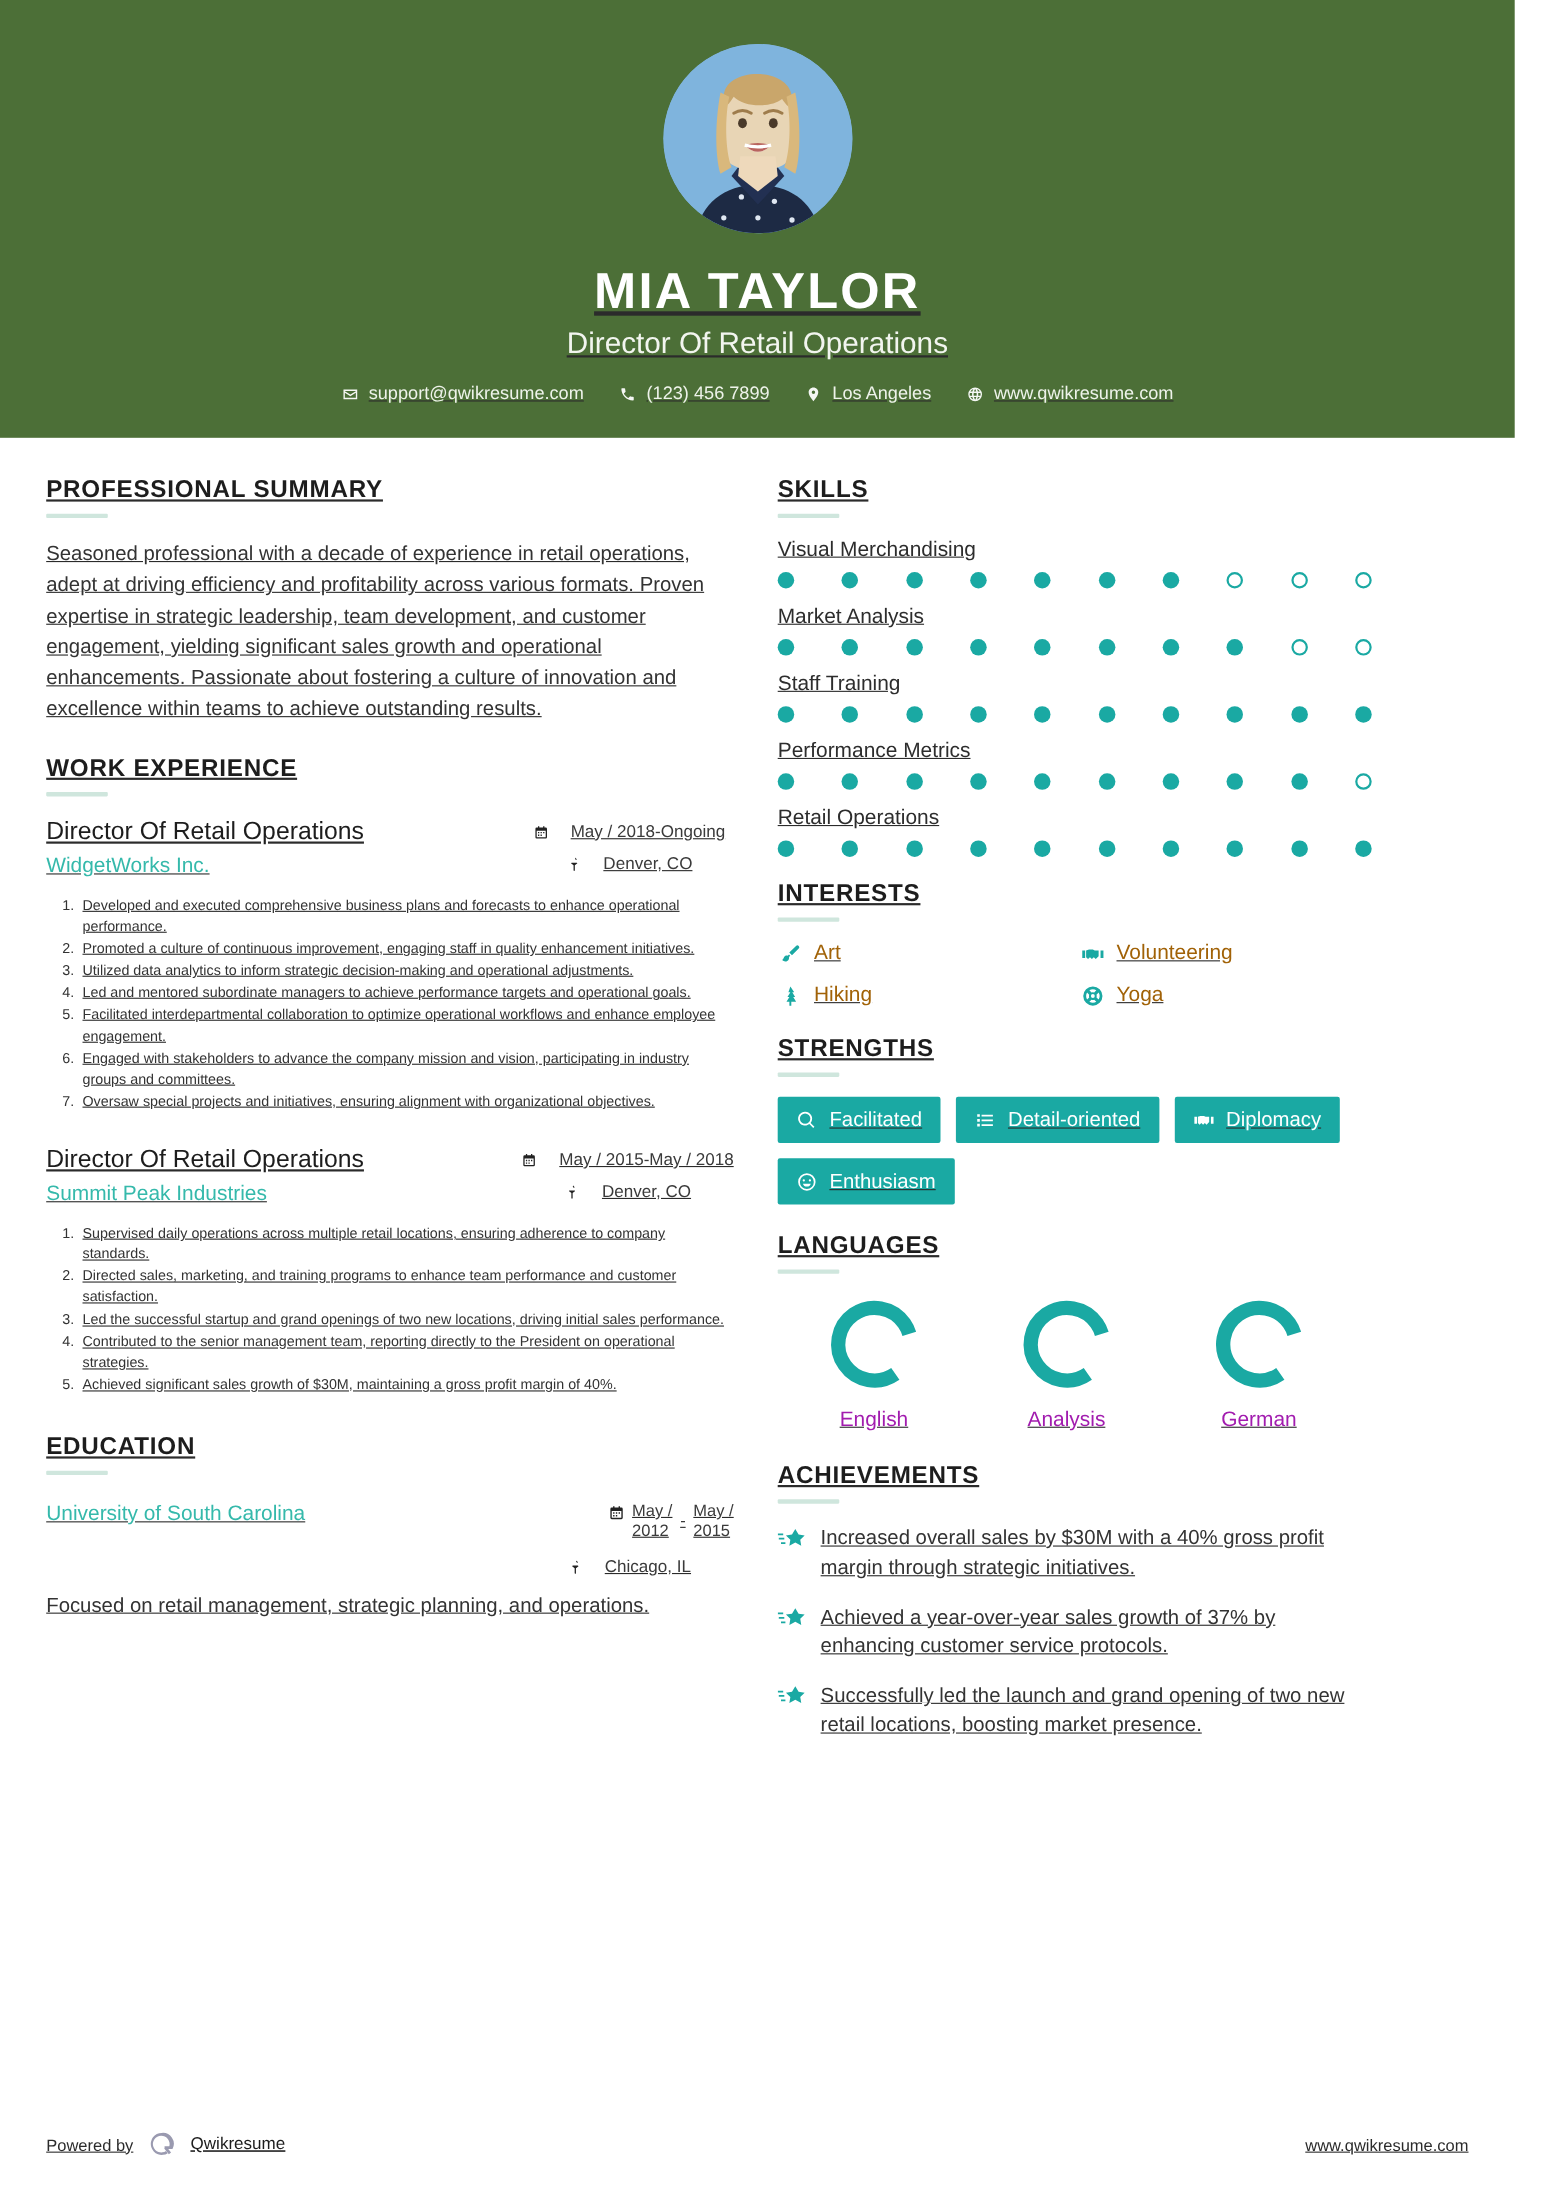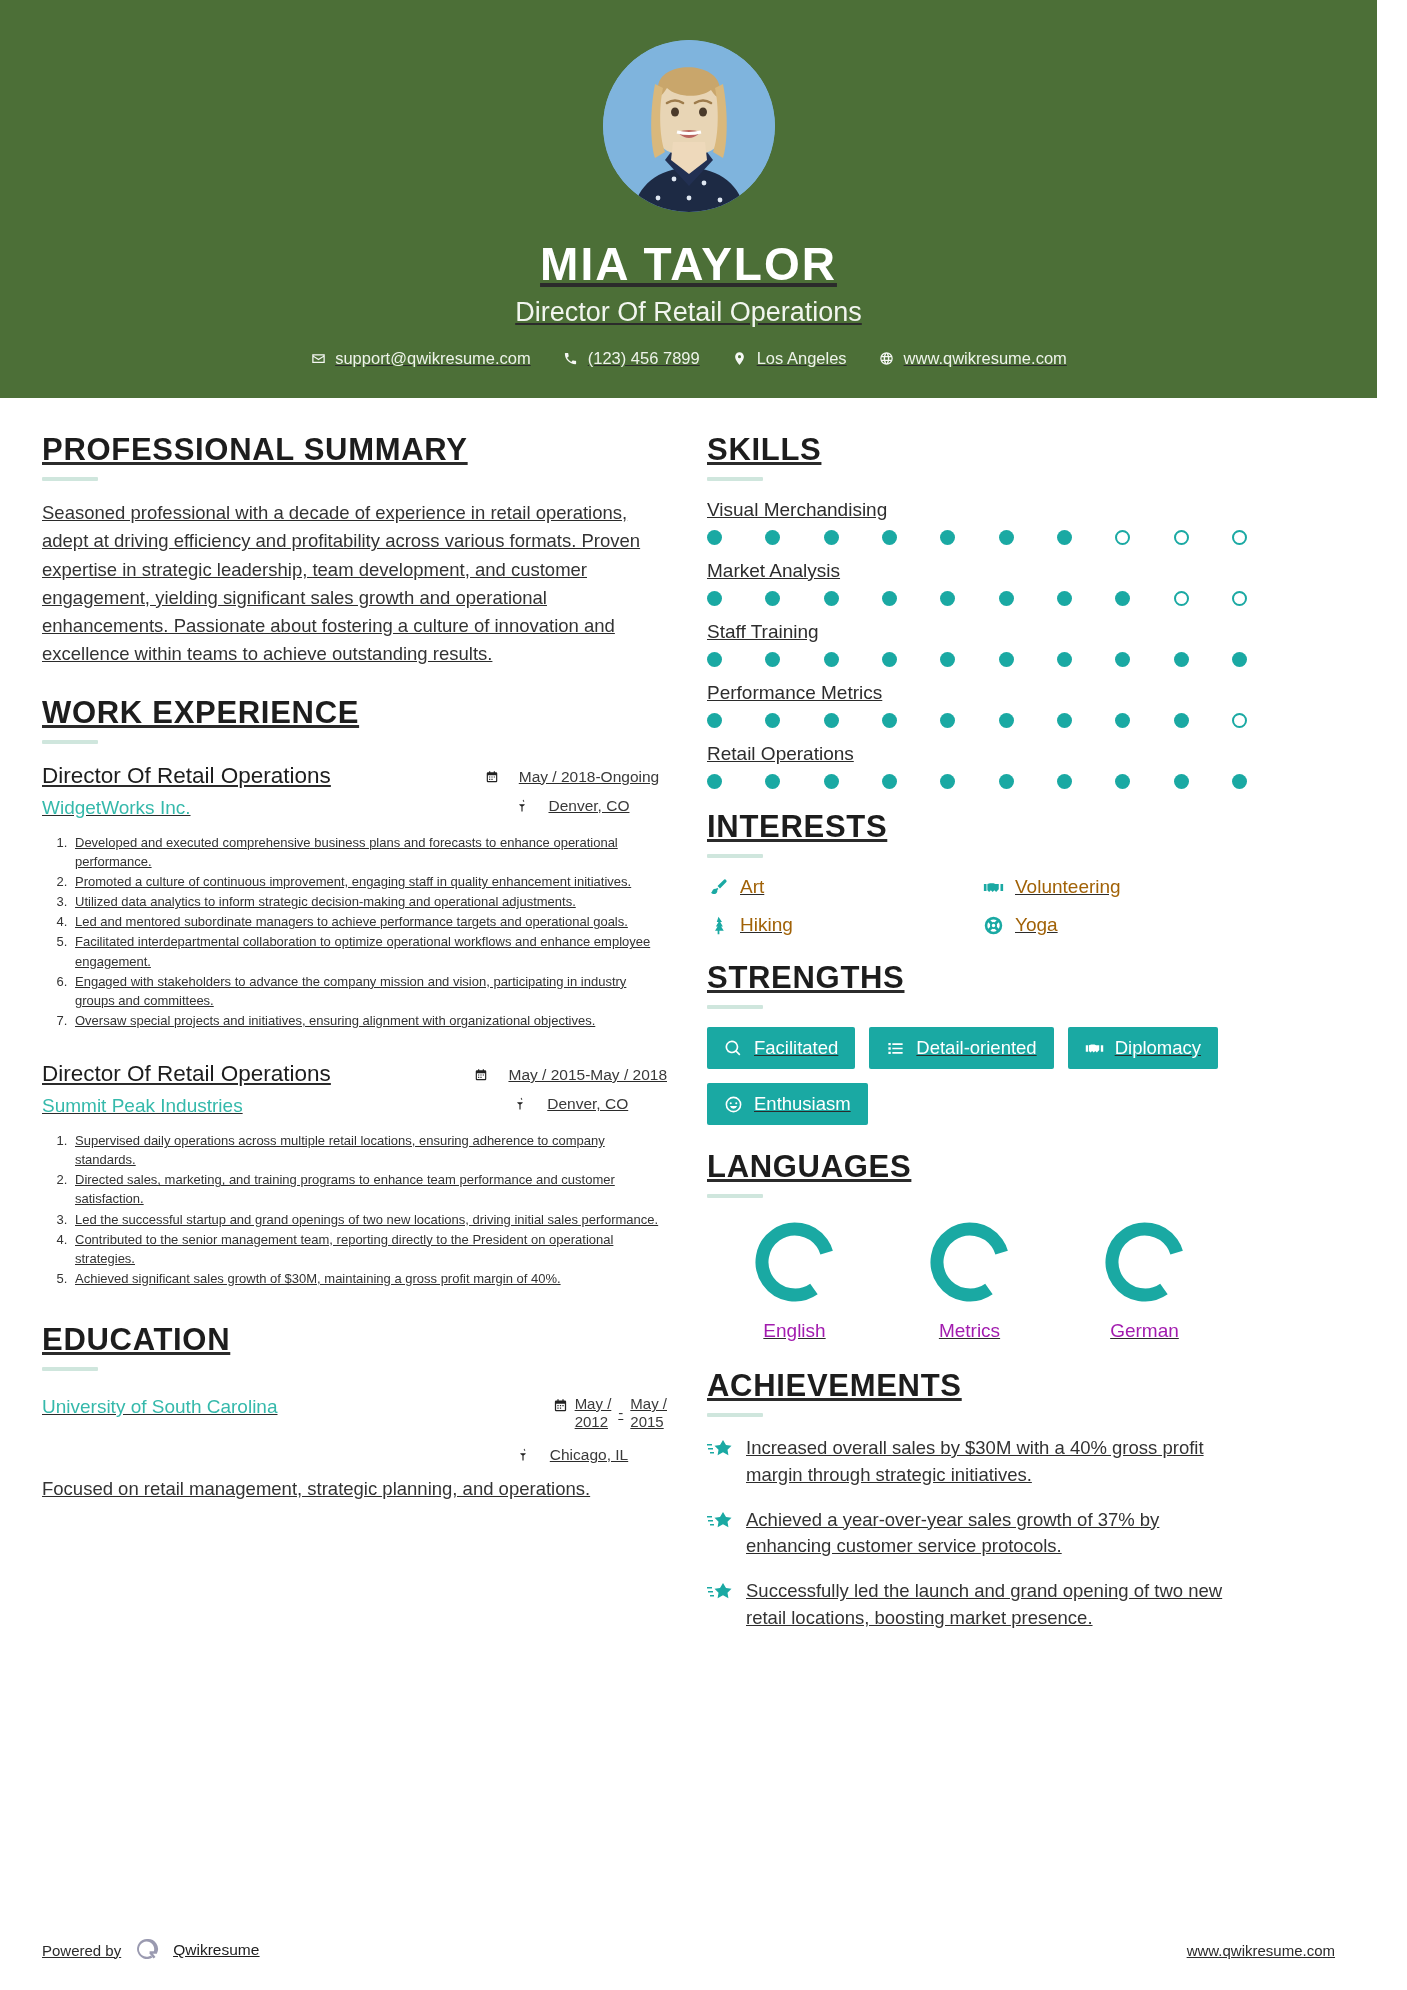--- a/index.html
+++ b/index.html
@@ -81,21 +81,21 @@
   .body-wrap {
     display: flex;
     padding: 34px 42px 0 42px;
     gap: 40px;
     flex: 1;
   }
   .col-left { width: 625px; flex-shrink: 0; }
   .col-right { width: 540px; flex-shrink: 0; }
 
   .sec-title {
-    font-size: 31px;
+    font-size: 22px;
     font-weight: bold;
     letter-spacing: .7px;
     color: #1d1d1d;
     text-transform: uppercase;
   }
   .sec-underline {
     width: 56px;
     height: 4px;
     background: #cfe6dd;
     margin-top: 9px;
@@ -632,21 +632,21 @@
             <div class="lang">
               <svg viewBox="0 0 92 92">
                 <circle cx="46" cy="46" r="33" fill="none" stroke="#1aa9a3" stroke-width="13" stroke-dasharray="165.8760921095411 207.34511513692635" transform="rotate(55 46 46)"></circle>
               </svg>
               <div class="lang-name">English</div>
             </div>
             <div class="lang">
               <svg viewBox="0 0 92 92">
                 <circle cx="46" cy="46" r="33" fill="none" stroke="#1aa9a3" stroke-width="13" stroke-dasharray="165.8760921095411 207.34511513692635" transform="rotate(55 46 46)"></circle>
               </svg>
-              <div class="lang-name">Metrics</div>
+              <div class="lang-name">Analysis</div>
             </div>
             <div class="lang">
               <svg viewBox="0 0 92 92">
                 <circle cx="46" cy="46" r="33" fill="none" stroke="#1aa9a3" stroke-width="13" stroke-dasharray="165.8760921095411 207.34511513692635" transform="rotate(55 46 46)"></circle>
               </svg>
               <div class="lang-name">German</div>
             </div>
           </div>
       </div>
 

